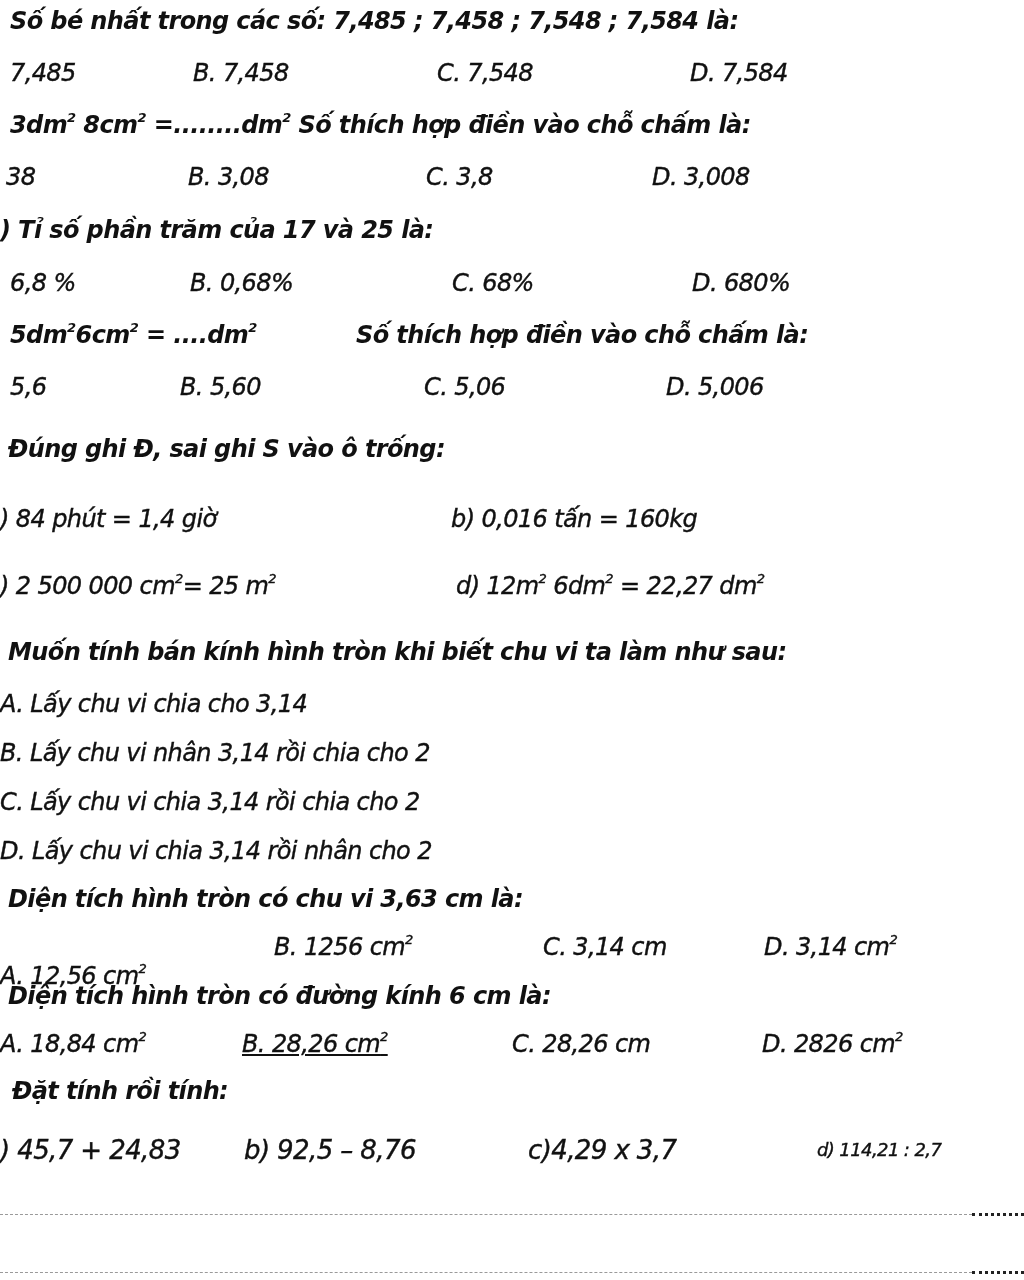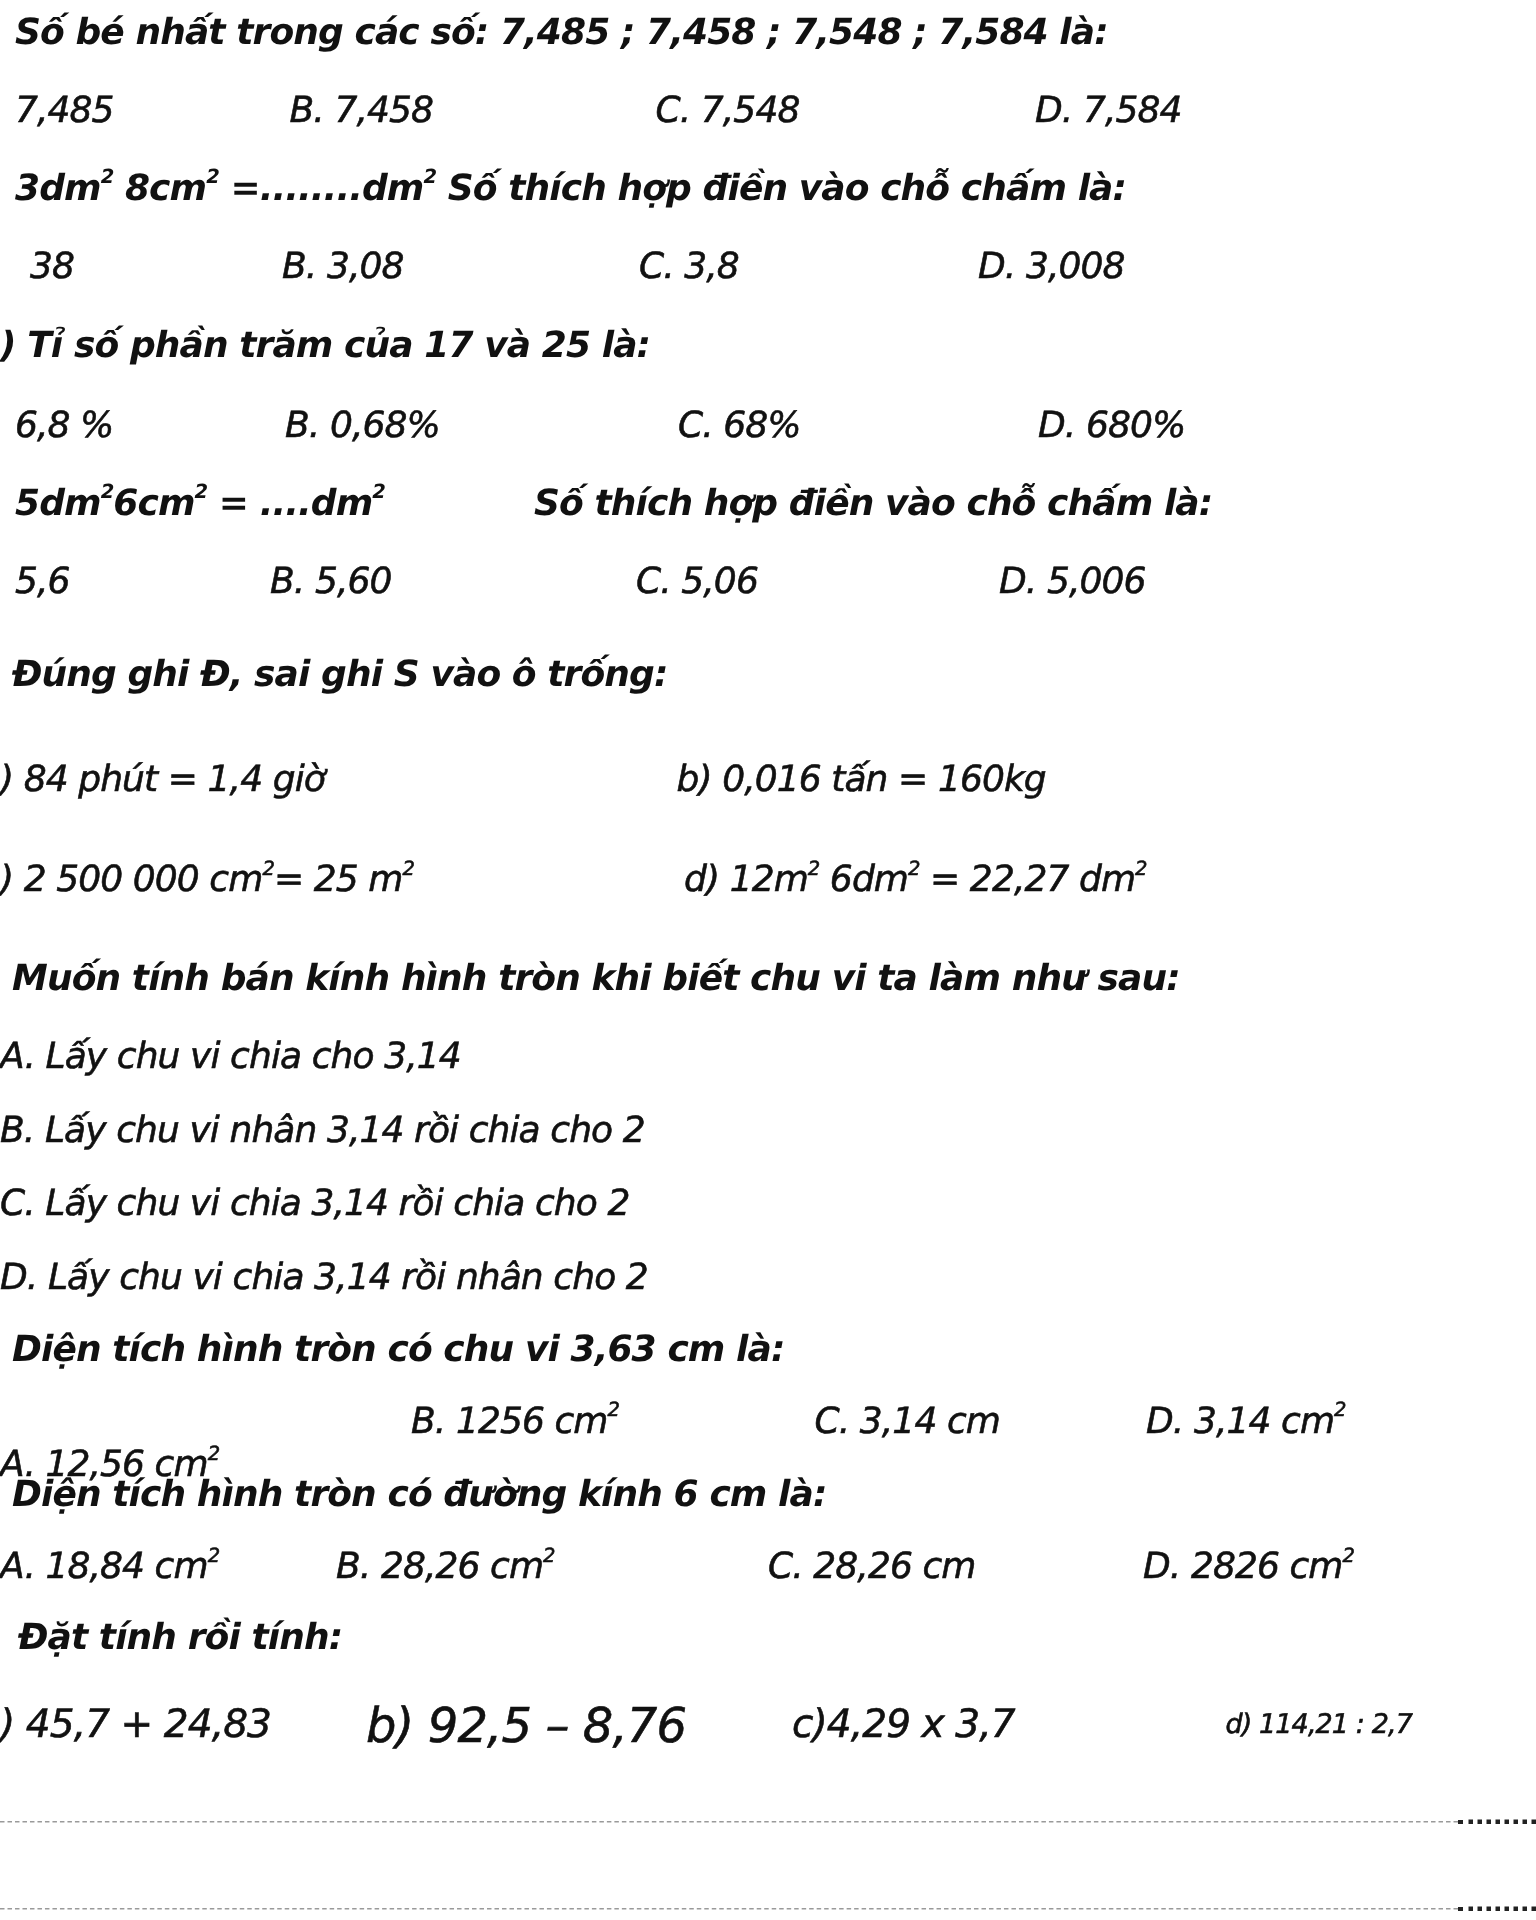--- a/index.html
+++ b/index.html
@@ -32,21 +32,21 @@
 
 <div class="line q" style="left:10px;top:6px;">Số bé nhất trong các số: 7,485 ; 7,458 ; 7,548 ; 7,584 là:</div>
 <div class="line opt" style="left:10px;top:58px;">7,485</div>
 <div class="line opt" style="left:193px;top:58px;">B. 7,458</div>
 <div class="line opt" style="left:437px;top:58px;">C. 7,548</div>
 <div class="line opt" style="left:690px;top:58px;">D. 7,584</div>
 
 <div class="line q" style="left:10px;top:110px;">
   <span>3dm</span><sup>2</sup><span> 8cm</span><sup>2</sup><span> =........dm</span><sup>2</sup><span> Số thích hợp điền vào chỗ chấm là:</span>
 </div>
-<div class="line opt" style="left:20px;top:162px;">38</div>
+<div class="line opt" style="left:6px;top:162px;">38</div>
 <div class="line opt" style="left:188px;top:162px;">B. 3,08</div>
 <div class="line opt" style="left:426px;top:162px;">C. 3,8</div>
 <div class="line opt" style="left:652px;top:162px;">D. 3,008</div>
 
 <div class="line q" style="left:0px;top:215px;">) Tỉ số phần trăm của 17 và 25 là:</div>
 <div class="line opt" style="left:10px;top:268px;">6,8 %</div>
 <div class="line opt" style="left:190px;top:268px;">B. 0,68%</div>
 <div class="line opt" style="left:452px;top:268px;">C. 68%</div>
 <div class="line opt" style="left:692px;top:268px;">D. 680%</div>
 
@@ -76,26 +76,26 @@
 <div class="line opt" style="left:0px;top:836px;">D. Lấy chu vi chia 3,14 rồi nhân cho 2</div>
 
 <div class="line q" style="left:8px;top:884px;">Diện tích hình tròn có chu vi 3,63 cm là:</div>
 <div class="line opt" style="left:0px;top:961px;"><span>A. 12,56 cm</span><sup>2</sup></div>
 <div class="line opt" style="left:274px;top:932px;"><span>B. 1256 cm</span><sup>2</sup></div>
 <div class="line opt" style="left:543px;top:932px;">C. 3,14 cm</div>
 <div class="line opt" style="left:764px;top:932px;"><span>D. 3,14 cm</span><sup>2</sup></div>
 
 <div class="line q" style="left:8px;top:981px;">Diện tích hình tròn có đường kính 6 cm là:</div>
 <div class="line opt" style="left:0px;top:1029px;"><span>A. 18,84 cm</span><sup>2</sup></div>
-<div class="line opt" style="left:224px;top:1029px;"><span>B. 28,26 cm</span><sup>2</sup></div>
+<div class="line opt" style="left:242px;top:1029px;text-decoration:underline;"><span>B. 28,26 cm</span><sup>2</sup></div>
 <div class="line opt" style="left:512px;top:1029px;">C. 28,26 cm</div>
 <div class="line opt" style="left:762px;top:1029px;"><span>D. 2826 cm</span><sup>2</sup></div>
 
 <div class="line q" style="left:12px;top:1076px;">Đặt tính rồi tính:</div>
 <div class="line opt" style="left:0px;top:1135px;font-size:26px;">) 45,7 + 24,83</div>
-<div class="line opt" style="left:244px;top:1135px;font-size:32px;">b) 92,5 – 8,76</div>
+<div class="line opt" style="left:244px;top:1135px;font-size:26px;">b) 92,5 – 8,76</div>
 <div class="line opt" style="left:528px;top:1135px;font-size:26px;">c)4,29 x 3,7</div>
 <div class="line opt" style="left:817px;top:1135px;font-size:18px;">d) 114,21 : 2,7</div>
 
 <div class="dash" style="top:1214px;width:972px;"></div>
 <div class="dots" style="top:1213px;left:972px;width:52px;"></div>
 <div class="dash" style="top:1272px;width:972px;"></div>
 <div class="dots" style="top:1271px;left:972px;width:52px;"></div>
 
 </body></html>

